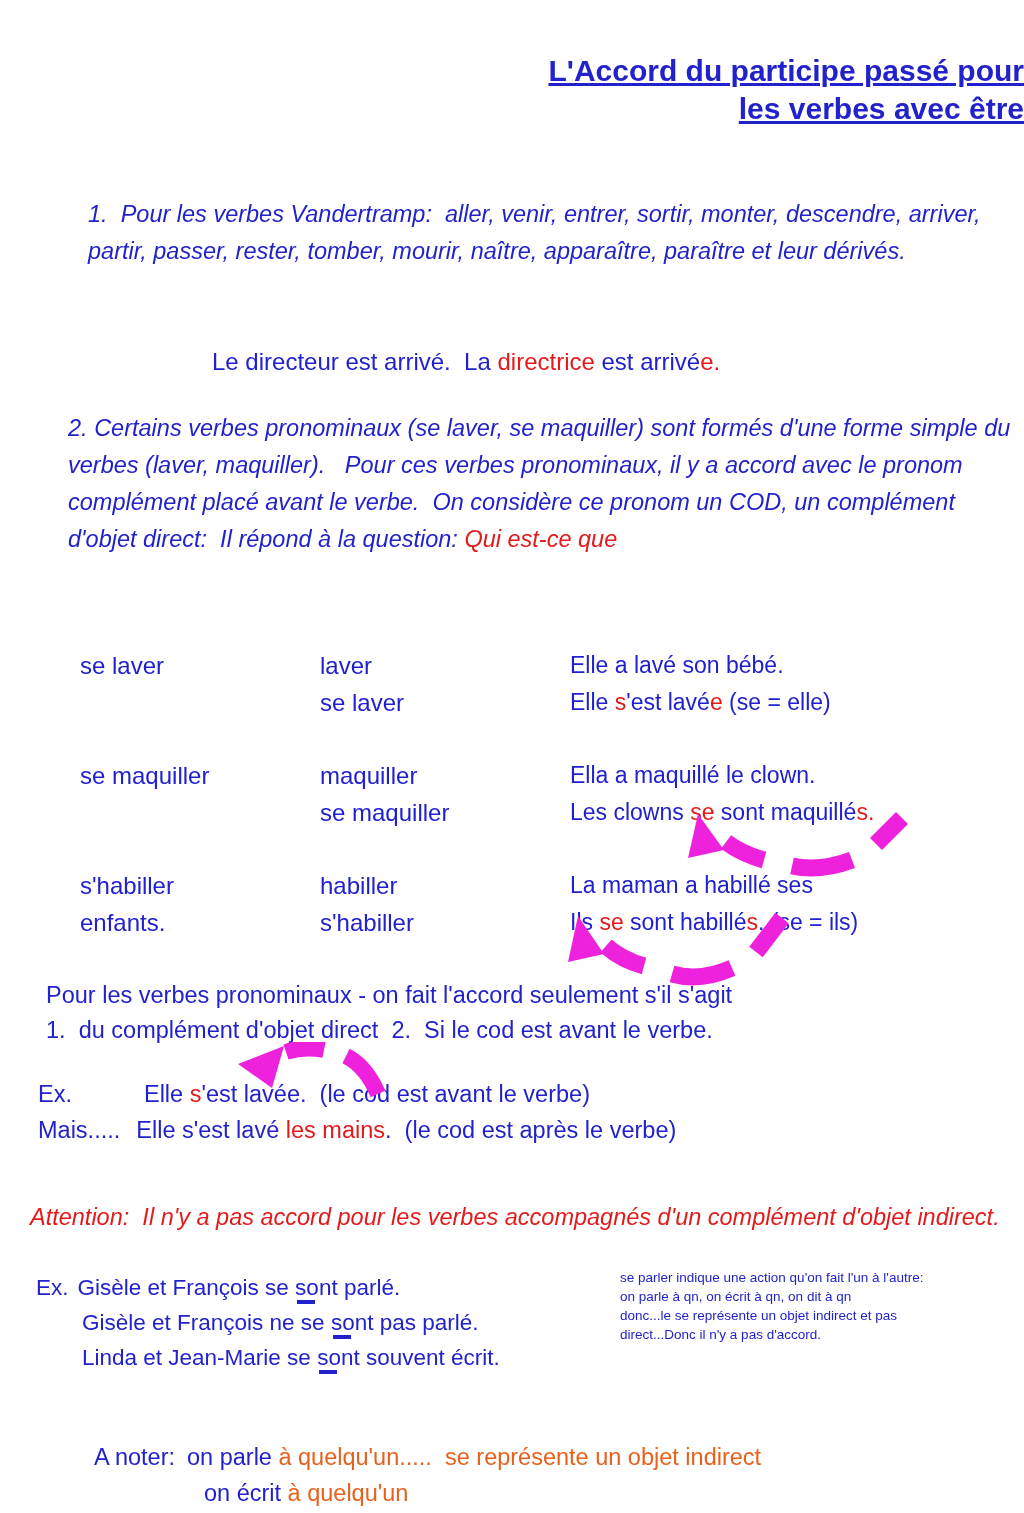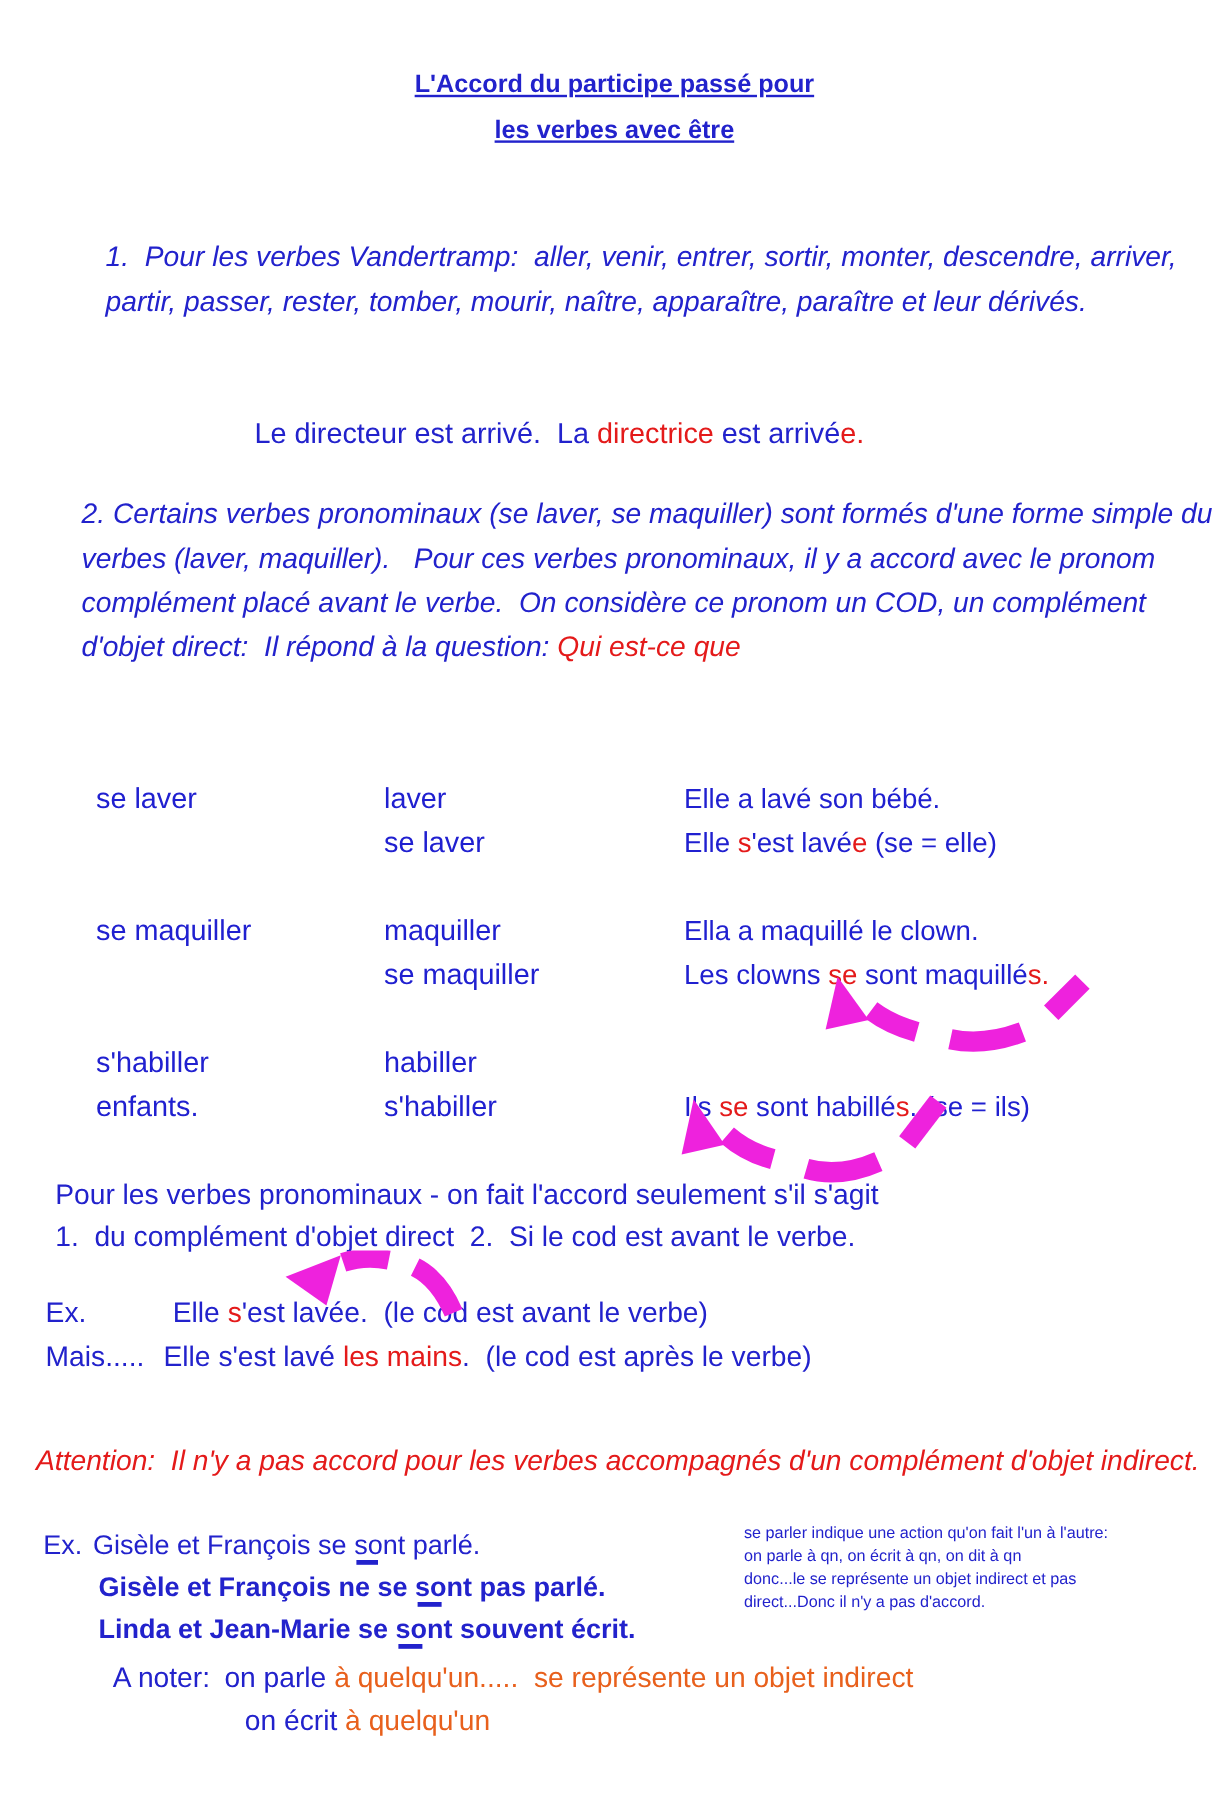--- a/index.html
+++ b/index.html
@@ -22,22 +22,22 @@
   }
   .red    { color: #e41a1a; text-align: center; }
   .orange { color: #e8601c; }
 
   
   .title {
     position: absolute;
     left: 0;
     top: 52px;
     width: 1024px;
-    text-align: center;
-    font-size: 21px;
+    text-align: right;
+    font-size: 30px;
     font-weight: bold;
     line-height: 38px;
     color: #2222cc;
   }
   .title span { text-decoration: underline; }
 
   
   .blk {
     position: absolute;
     font-size: 23.5px;
@@ -94,21 +94,21 @@
   #attention {
     left: 30px; top: 1200px; width: 980px;
     font-style: italic;
     color: #e41a1a;
     font-size: 23.5px;
     line-height: 34px;
   }
 
   
   #gisele { left: 36px; top: 1270px; width: 600px; font-size: 22.5px; line-height: 35px; }
-  .gi-indent { padding-left: 46px; display: block; font-weight: bold; }
+  .gi-indent { padding-left: 46px; display: block; }
   .under {
     position: relative;
   }
   .under::after {
     content: "";
     position: absolute;
     left: 2px;
     right: 4px;
     bottom: -4px;
     height: 4px;
@@ -117,21 +117,21 @@
 
   
   #sidenote {
     left: 620px; top: 1268px; width: 390px;
     font-size: 13.5px;
     line-height: 19px;
     color: #2222cc;
   }
 
   
-  #anoter { left: 94px; top: 1380px; width: 920px; font-size: 23.5px; line-height: 36px; }
+  #anoter { left: 94px; top: 1439px; width: 920px; font-size: 23.5px; line-height: 36px; }
   .an-indent { padding-left: 110px; display: block; }
 
   
   .arrow-svg {
     position: absolute;
     pointer-events: none;
   }
 </style>
 </head>
 <body>
@@ -174,20 +174,21 @@
         <span class="c1"></span>
         <span class="c2">se maquiller</span>
         <span class="c3"><span>Les clowns </span><span class="red">se</span><span> sont maquillé</span><span class="red">s.</span><span></span></span>
       </div>
     </div>
 
     <div class="vrow">
       <div class="vline">
         <span class="c1">s'habiller</span>
         <span class="c2">habiller</span>
+        <span class="c3">La maman a habillé ses</span>
       </div>
       <div class="vline">
         <span class="c1">enfants.</span>
         <span class="c2">s'habiller</span>
         <span class="c3"><span>Ils </span><span class="red">se</span><span> sont habillé</span><span class="red">s</span><span>. (se = ils)</span></span>
       </div>
     </div>
   </div>
 
   <div class="blk" id="rules"><span>Pour les verbes pronominaux - on fait l'accord seulement s'il s'agit</span><br><span>1.  du complément d'objet direct  2.  Si le cod est avant le verbe.</span></div>

